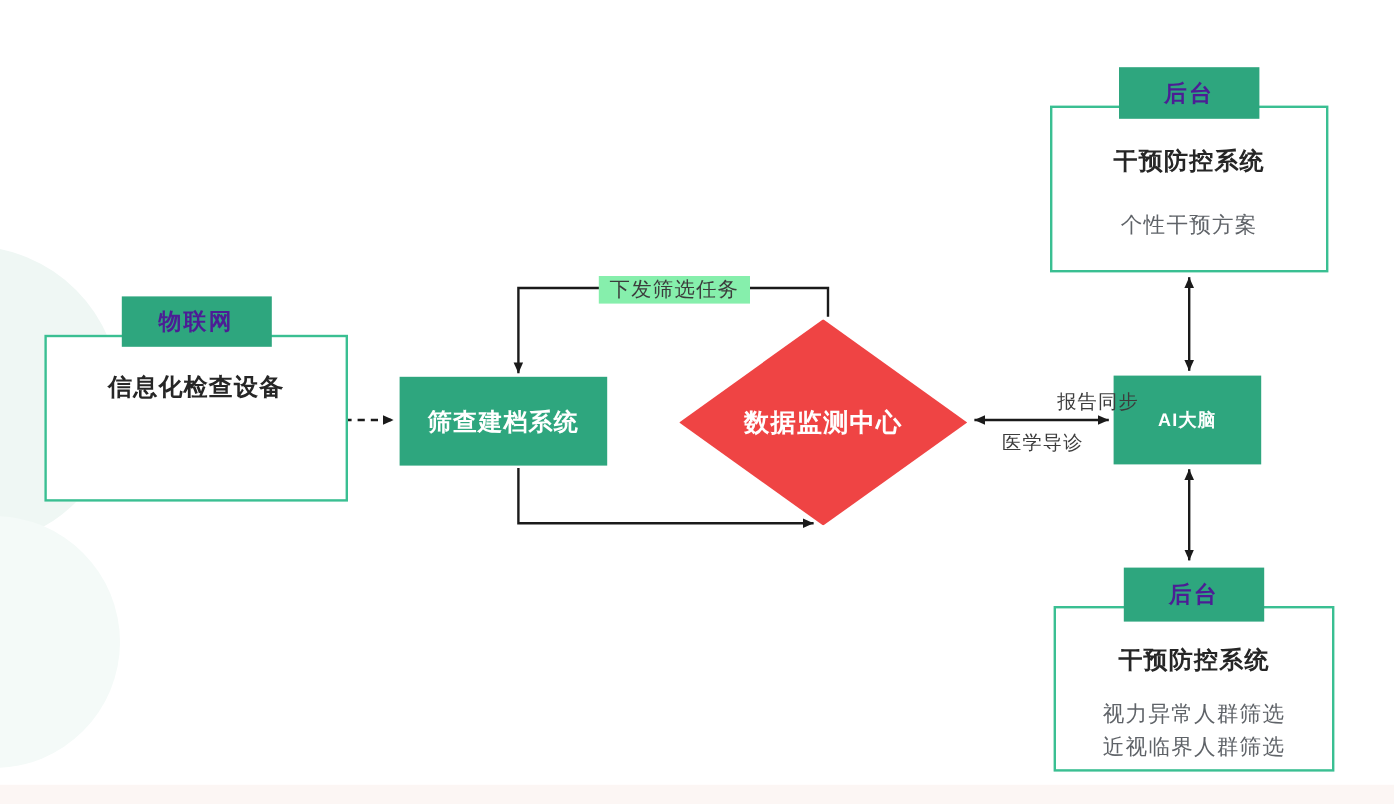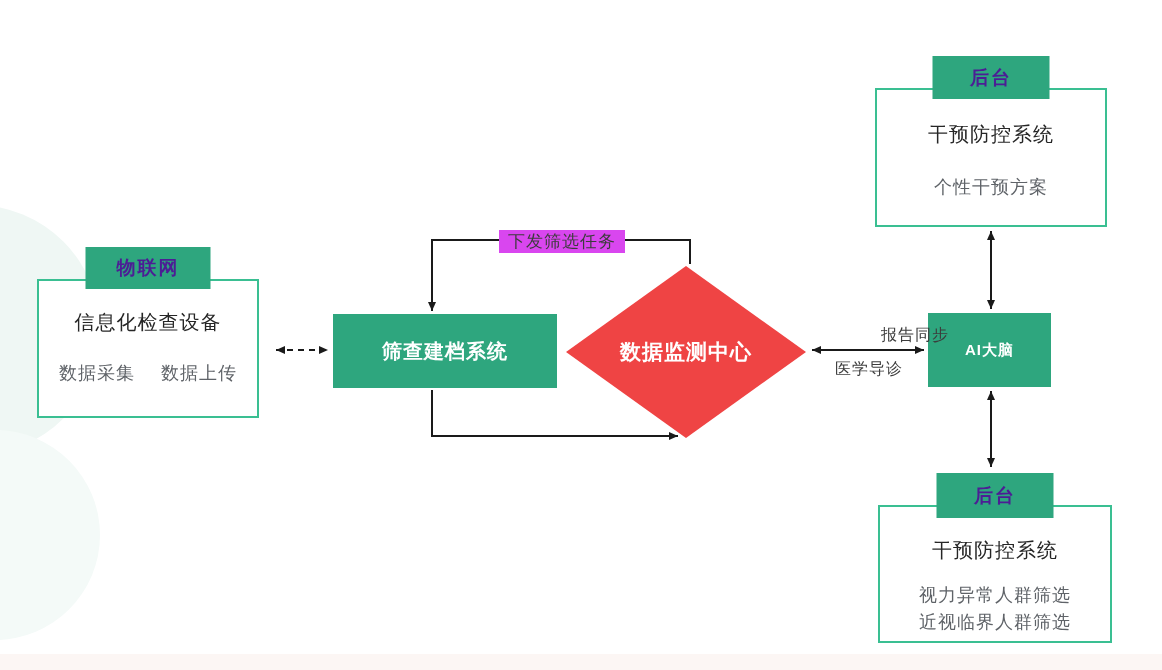--- a/index.html
+++ b/index.html
@@ -24,62 +24,62 @@
   
   .overlay { position: absolute; left: 0; top: 0; width: 1162px; height: 670px; }
 
   
   .panel { position: absolute; background: #ffffff; border: 2px solid #3abf92; text-align: center; }
   .tab {
     position: absolute; left: 50%; transform: translateX(-50%);
     background: #2ea67e; color: #4c1d95; font-weight: 600;
     display: flex; align-items: center; justify-content: center;
   }
-  .panel-title { font-size: 20px; font-weight: 400; color: #262626; letter-spacing: 1px; }
+  .panel-title { font-size: 20px; font-weight: 700; color: #262626; letter-spacing: 1px; }
   .panel-sub { font-size: 18px; color: #5f6368; letter-spacing: 1px; }
 
-  .panel-iot { left: 37px; top: 279px; width: 222px; height: 139px; }
+  .panel-iot { left: 37px; top: 279px; width: 253px; height: 139px; }
   .panel-iot .tab { top: -34px; width: 125px; height: 42px; font-size: 19px; letter-spacing: 2px; }
   .panel-iot .panel-title { margin-top: 28px; }
   .panel-iot .panel-sub { margin-top: 25px; display: flex; justify-content: center; gap: 26px; }
 
   .panel-intervention { left: 875px; top: 88px; width: 232px; height: 139px; }
   .panel-intervention .tab { top: -34px; width: 117px; height: 43px; font-size: 19px; letter-spacing: 2px; }
   .panel-intervention .panel-title { margin-top: 31px; }
   .panel-intervention .panel-sub { margin-top: 27px; }
 
   .panel-warning { left: 878px; top: 505px; width: 234px; height: 138px; }
   .panel-warning .tab { top: -34px; width: 117px; height: 45px; font-size: 19px; letter-spacing: 2px; }
   .panel-warning .panel-title { margin-top: 30px; }
   .panel-warning .panel-sub { margin-top: 18px; line-height: 27px; }
 
   
   .solid-box {
     position: absolute; background: #2ea67e; color: #ffffff;
     display: flex; align-items: center; justify-content: center;
     font-weight: 600; letter-spacing: 1px;
   }
-  .box-screening { left: 333px; top: 314px; width: 224px; height: 74px; font-size: 20px; }
+  .box-screening { left: 333px; top: 314px; width: 173px; height: 74px; font-size: 20px; }
   .box-ai { left: 928px; top: 313px; width: 123px; height: 74px; font-size: 15px; }
 
   
   .diamond {
     position: absolute; left: 566px; top: 266px; width: 240px; height: 172px;
     background: #ef4444;
     clip-path: polygon(50% 0, 100% 50%, 50% 100%, 0 50%);
     display: flex; align-items: center; justify-content: center;
     color: #ffffff; font-size: 21px; font-weight: 600; letter-spacing: 1px;
   }
 
   
   .edge-label {
     position: absolute; transform: translateX(-50%);
     font-size: 16px; color: #3c3c3c; white-space: nowrap; letter-spacing: 1px;
   }
-  .edge-label.on-line { background: #d946ef; padding: 0 9px; }
+  .edge-label.on-line { background: #86efac; padding: 0 9px; }
   .label-issue-task { left: 562px; top: 230px; font-size: 17px; }
   .label-data-report { left: 563px; top: 426px; }
   .label-report-sync { left: 869px; top: 325px; margin-left: 46px; }
   .label-medical-guidance { left: 869px; top: 359px; }
 </style>
 </head>
 <body>
 
 <div class="stage">
 
@@ -105,24 +105,20 @@
     <line x1="991" y1="231" x2="991" y2="309" stroke="#1a1a1a" stroke-width="2" marker-start="url(#ah)" marker-end="url(#ah)"></line>
 
     <line x1="991" y1="391" x2="991" y2="467" stroke="#1a1a1a" stroke-width="2" marker-start="url(#ah)" marker-end="url(#ah)"></line>
   </svg>
 
   <div class="panel panel-iot">
     <div class="tab">
       <span>物联网</span>
     </div>
     <div class="panel-title">信息化检查设备</div>
-    <div class="panel-sub">
-      <span>数据采集</span>
-      <span>数据上传</span>
-    </div>
   </div>
 
   <div class="solid-box box-screening">
     <span>筛查建档系统</span>
   </div>
 
   <div class="diamond">
     <span>数据监测中心</span>
   </div>
 

